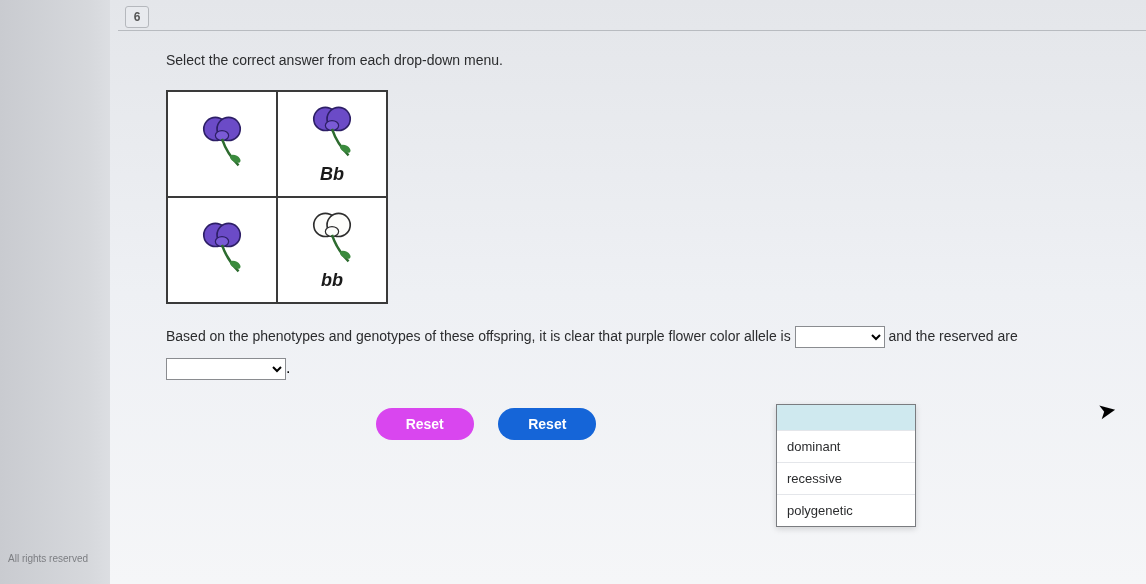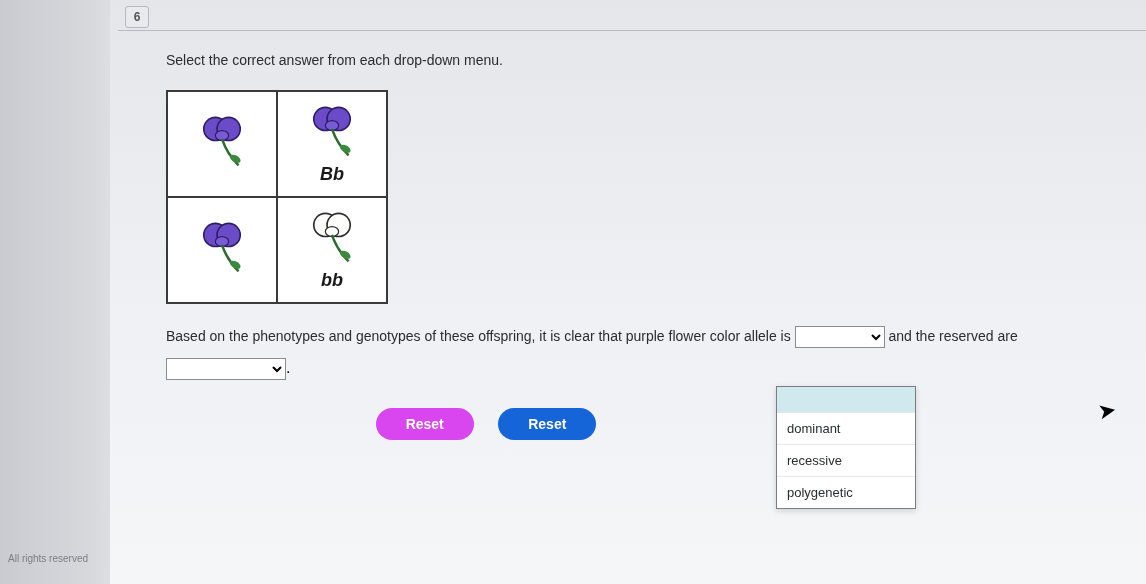--- a/index.html
+++ b/index.html
@@ -123,21 +123,21 @@
       padding: 8px 30px;
       margin: 0 10px;
       cursor: pointer;
     }
     .btn-reset { background: #d946ef; text-align: right; }
     .btn-next { background: #1565d8; }
     
     .dropdown-panel {
       position: absolute;
       right: 230px;
-      top: 386px;
+      top: 404px;
       width: 140px;
       background: #fff;
       border: 1px solid #7a7c80;
       box-shadow: 0 2px 6px rgba(0,0,0,0.15);
       z-index: 20;
     }
     .dropdown-panel .opt {
       padding: 8px 10px;
       font-size: 13px;
       color: #2b2c2e;

